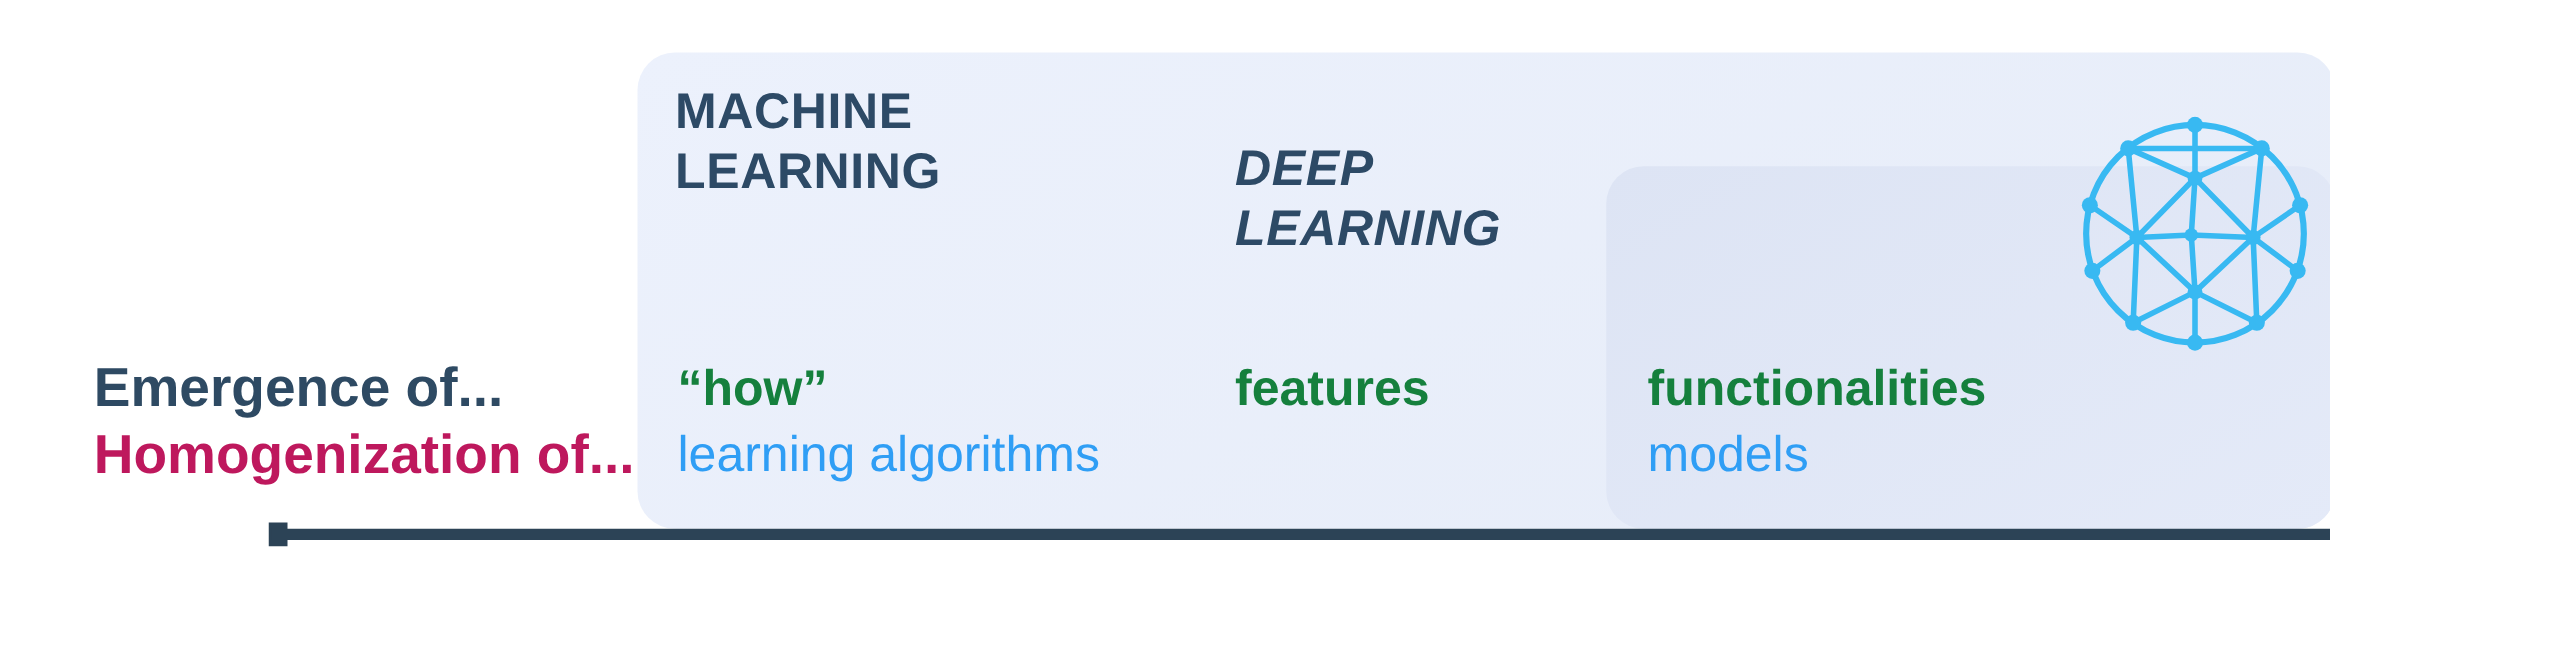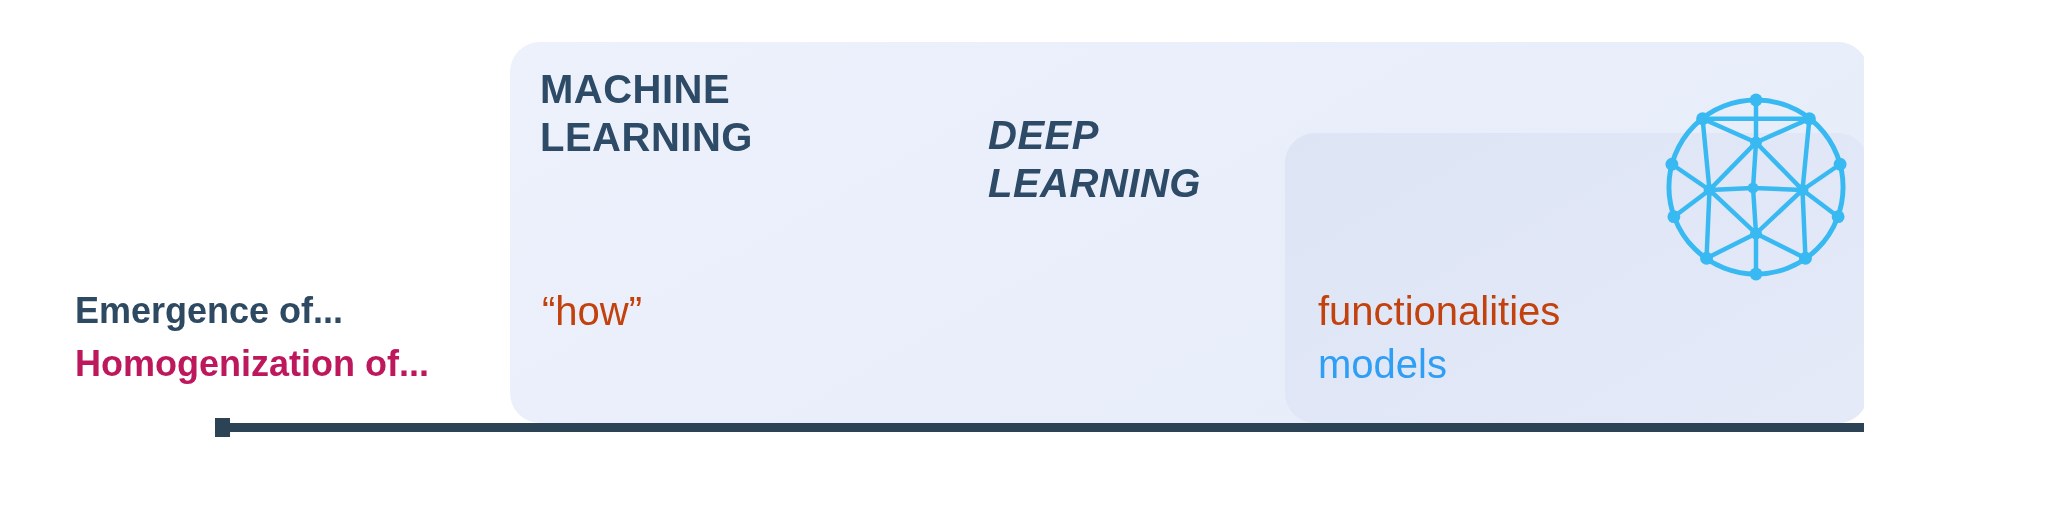--- a/index.html
+++ b/index.html
@@ -29,31 +29,31 @@
   }
   .title-ml{left:540px;top:65px;}
   .title-dl{left:988px;top:111px;font-style:italic;}
   .title-fm{left:1318px;top:154px;}
   
   .cell{
     position:absolute;
     font-size:40px;line-height:44px;font-weight:400;
     white-space:nowrap;
   }
-  .cell-dark{color:#c2410c;}
+  .cell-dark{color:#15803d;font-weight:bold;}
   .cell-blue{color:#2f9ef5;}
   .row-1{top:289px;}
   .row-2{top:342px;}
   .col-1{left:542px;}
   .col-2{left:988px;}
   .col-3{left:1318px;}
   
   .axis-label{
     position:absolute;left:75px;
-    font-size:36px;line-height:44px;font-weight:700;
+    font-size:44px;line-height:44px;font-weight:700;
     white-space:nowrap;
   }
   .axis-emergence{top:289px;color:#2e4a63;}
   .axis-homogenization{top:342px;color:#be185d;}
   
   .arrow-line{
     position:absolute;left:217px;top:423px;
     width:1700px;height:9px;background:#2c4356;
   }
   .arrow-cap{
@@ -108,22 +108,24 @@
 
   <div class="col-title title-ml">MACHINE
 LEARNING</div>
   <div class="col-title title-dl">DEEP
 LEARNING</div>
 
   <div class="axis-label axis-emergence">Emergence of...</div>
   <div class="axis-label axis-homogenization">Homogenization of...</div>
 
   <div class="cell cell-dark row-1 col-1">“how”</div>
+  <div class="cell cell-dark row-1 col-2">features</div>
   <div class="cell cell-dark row-1 col-3">functionalities</div>
 
+  <div class="cell cell-blue row-2 col-1">learning algorithms</div>
   <div class="cell cell-blue row-2 col-3">models</div>
 
   <div class="arrow-cap"></div>
   <div class="arrow-line"></div>
   <svg class="arrow-head" width="56" height="50" viewBox="0 0 56 50">
     <polygon points="0,0 54,24 0,48 13,24" fill="#2c4356"></polygon>
   </svg>
 
 </div>
 

